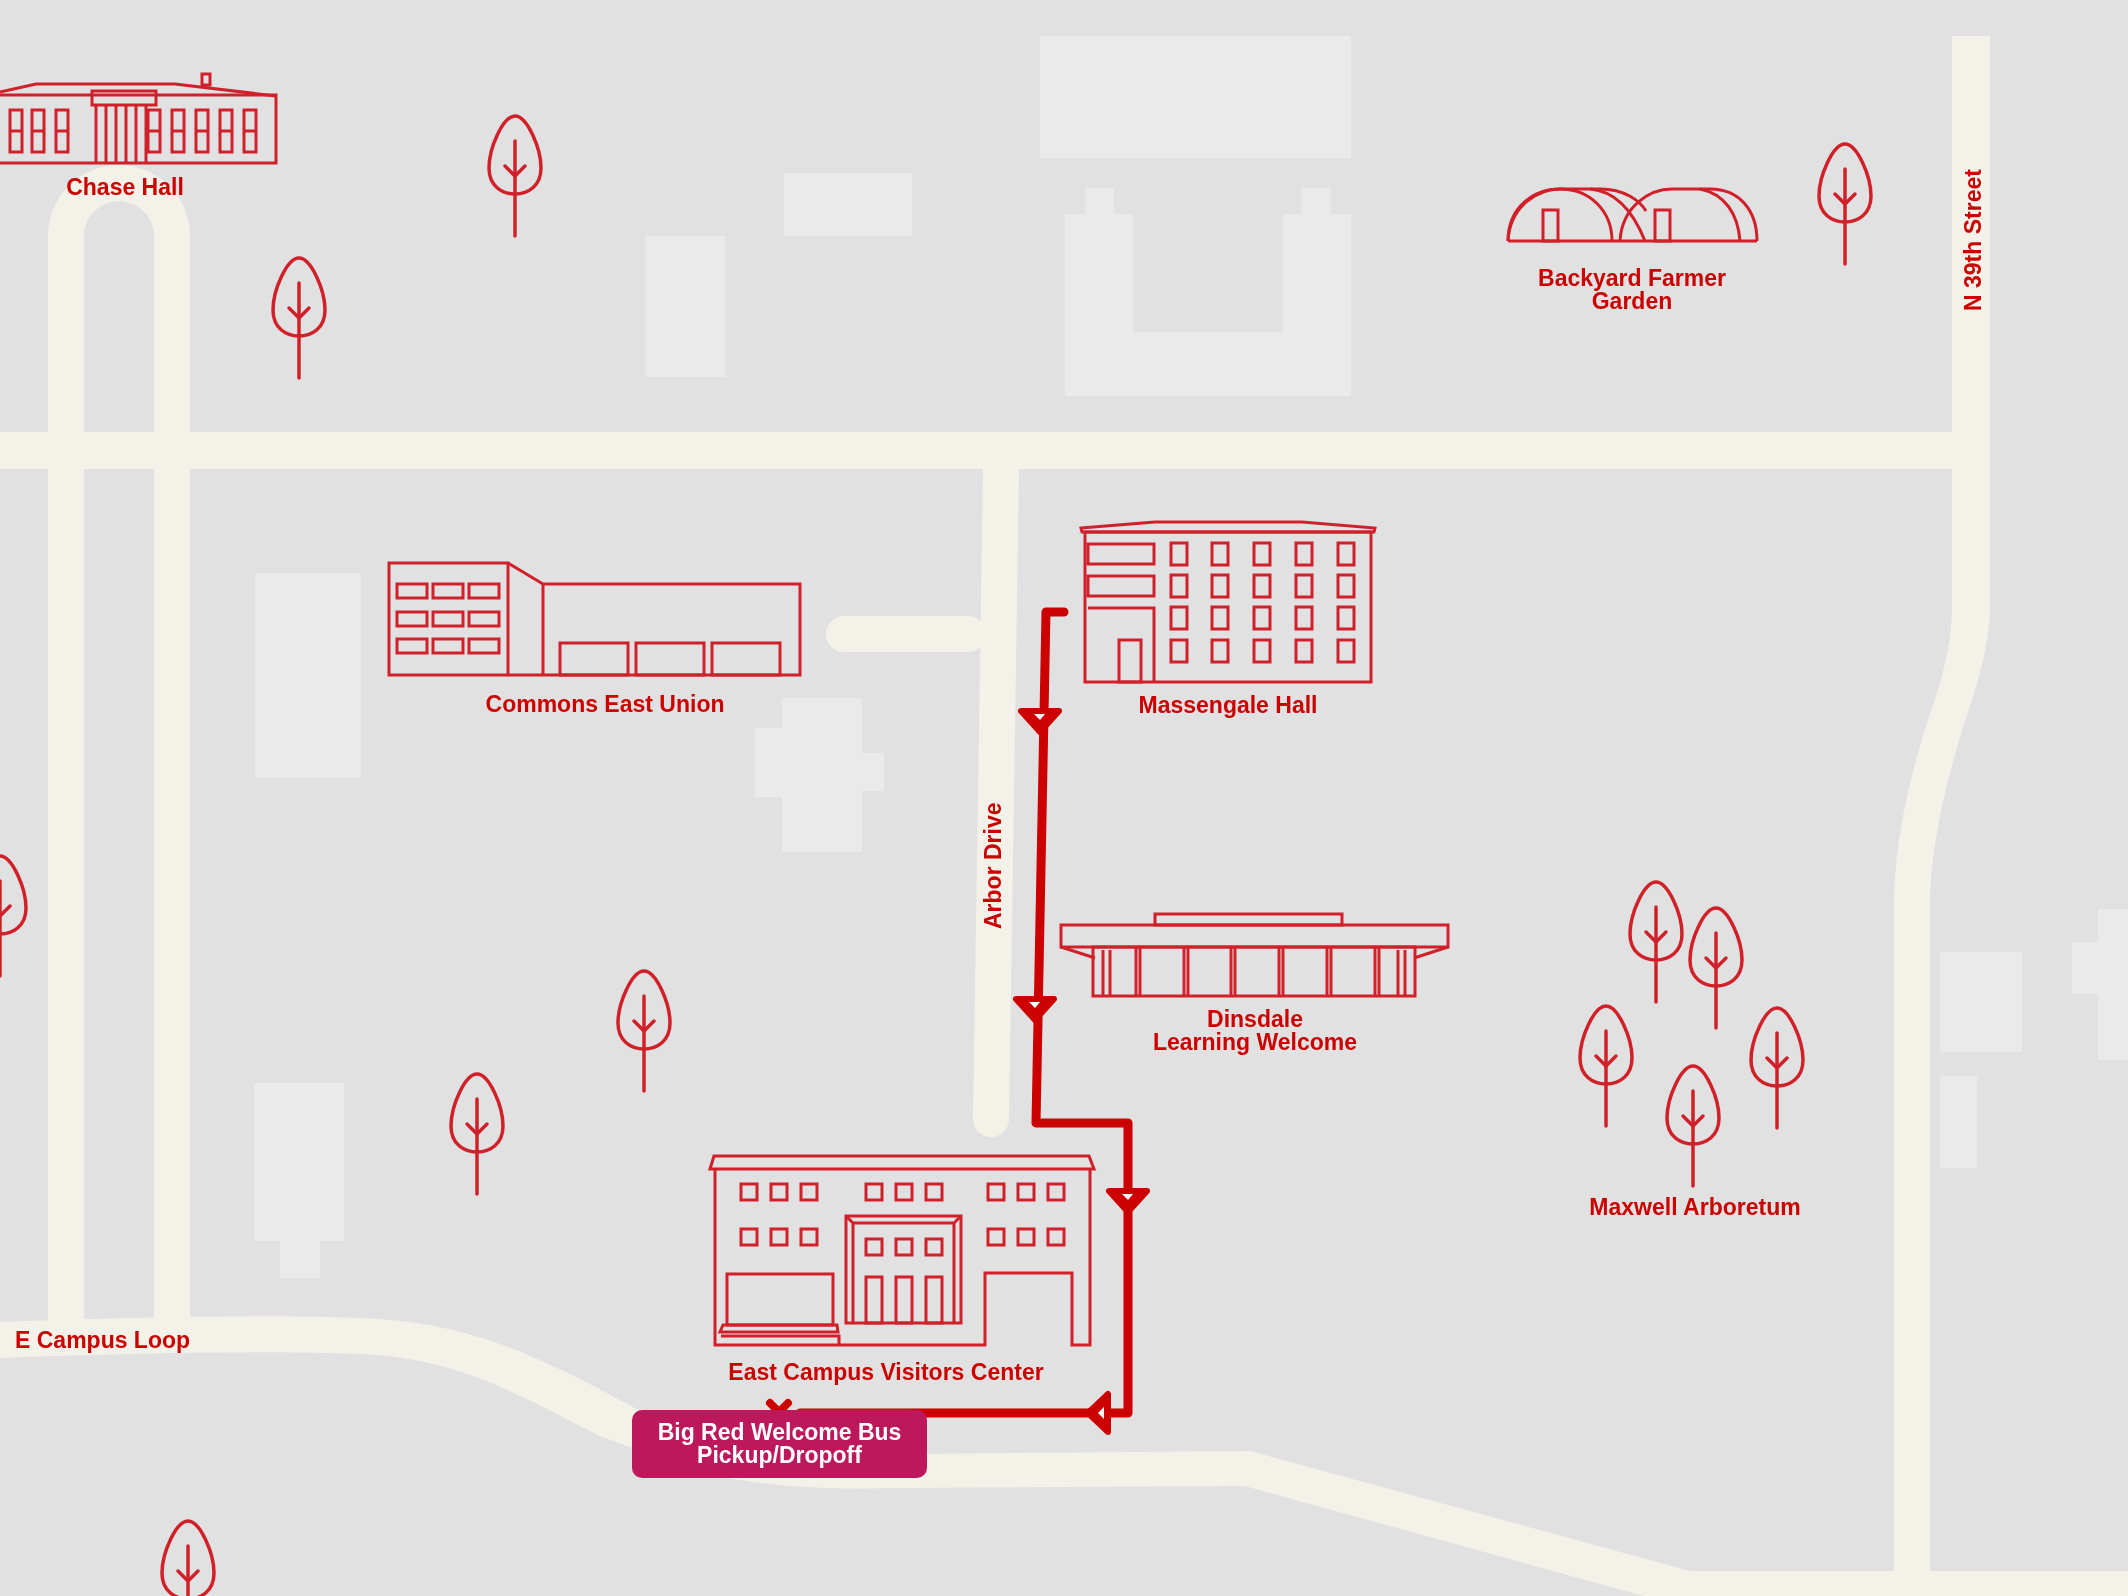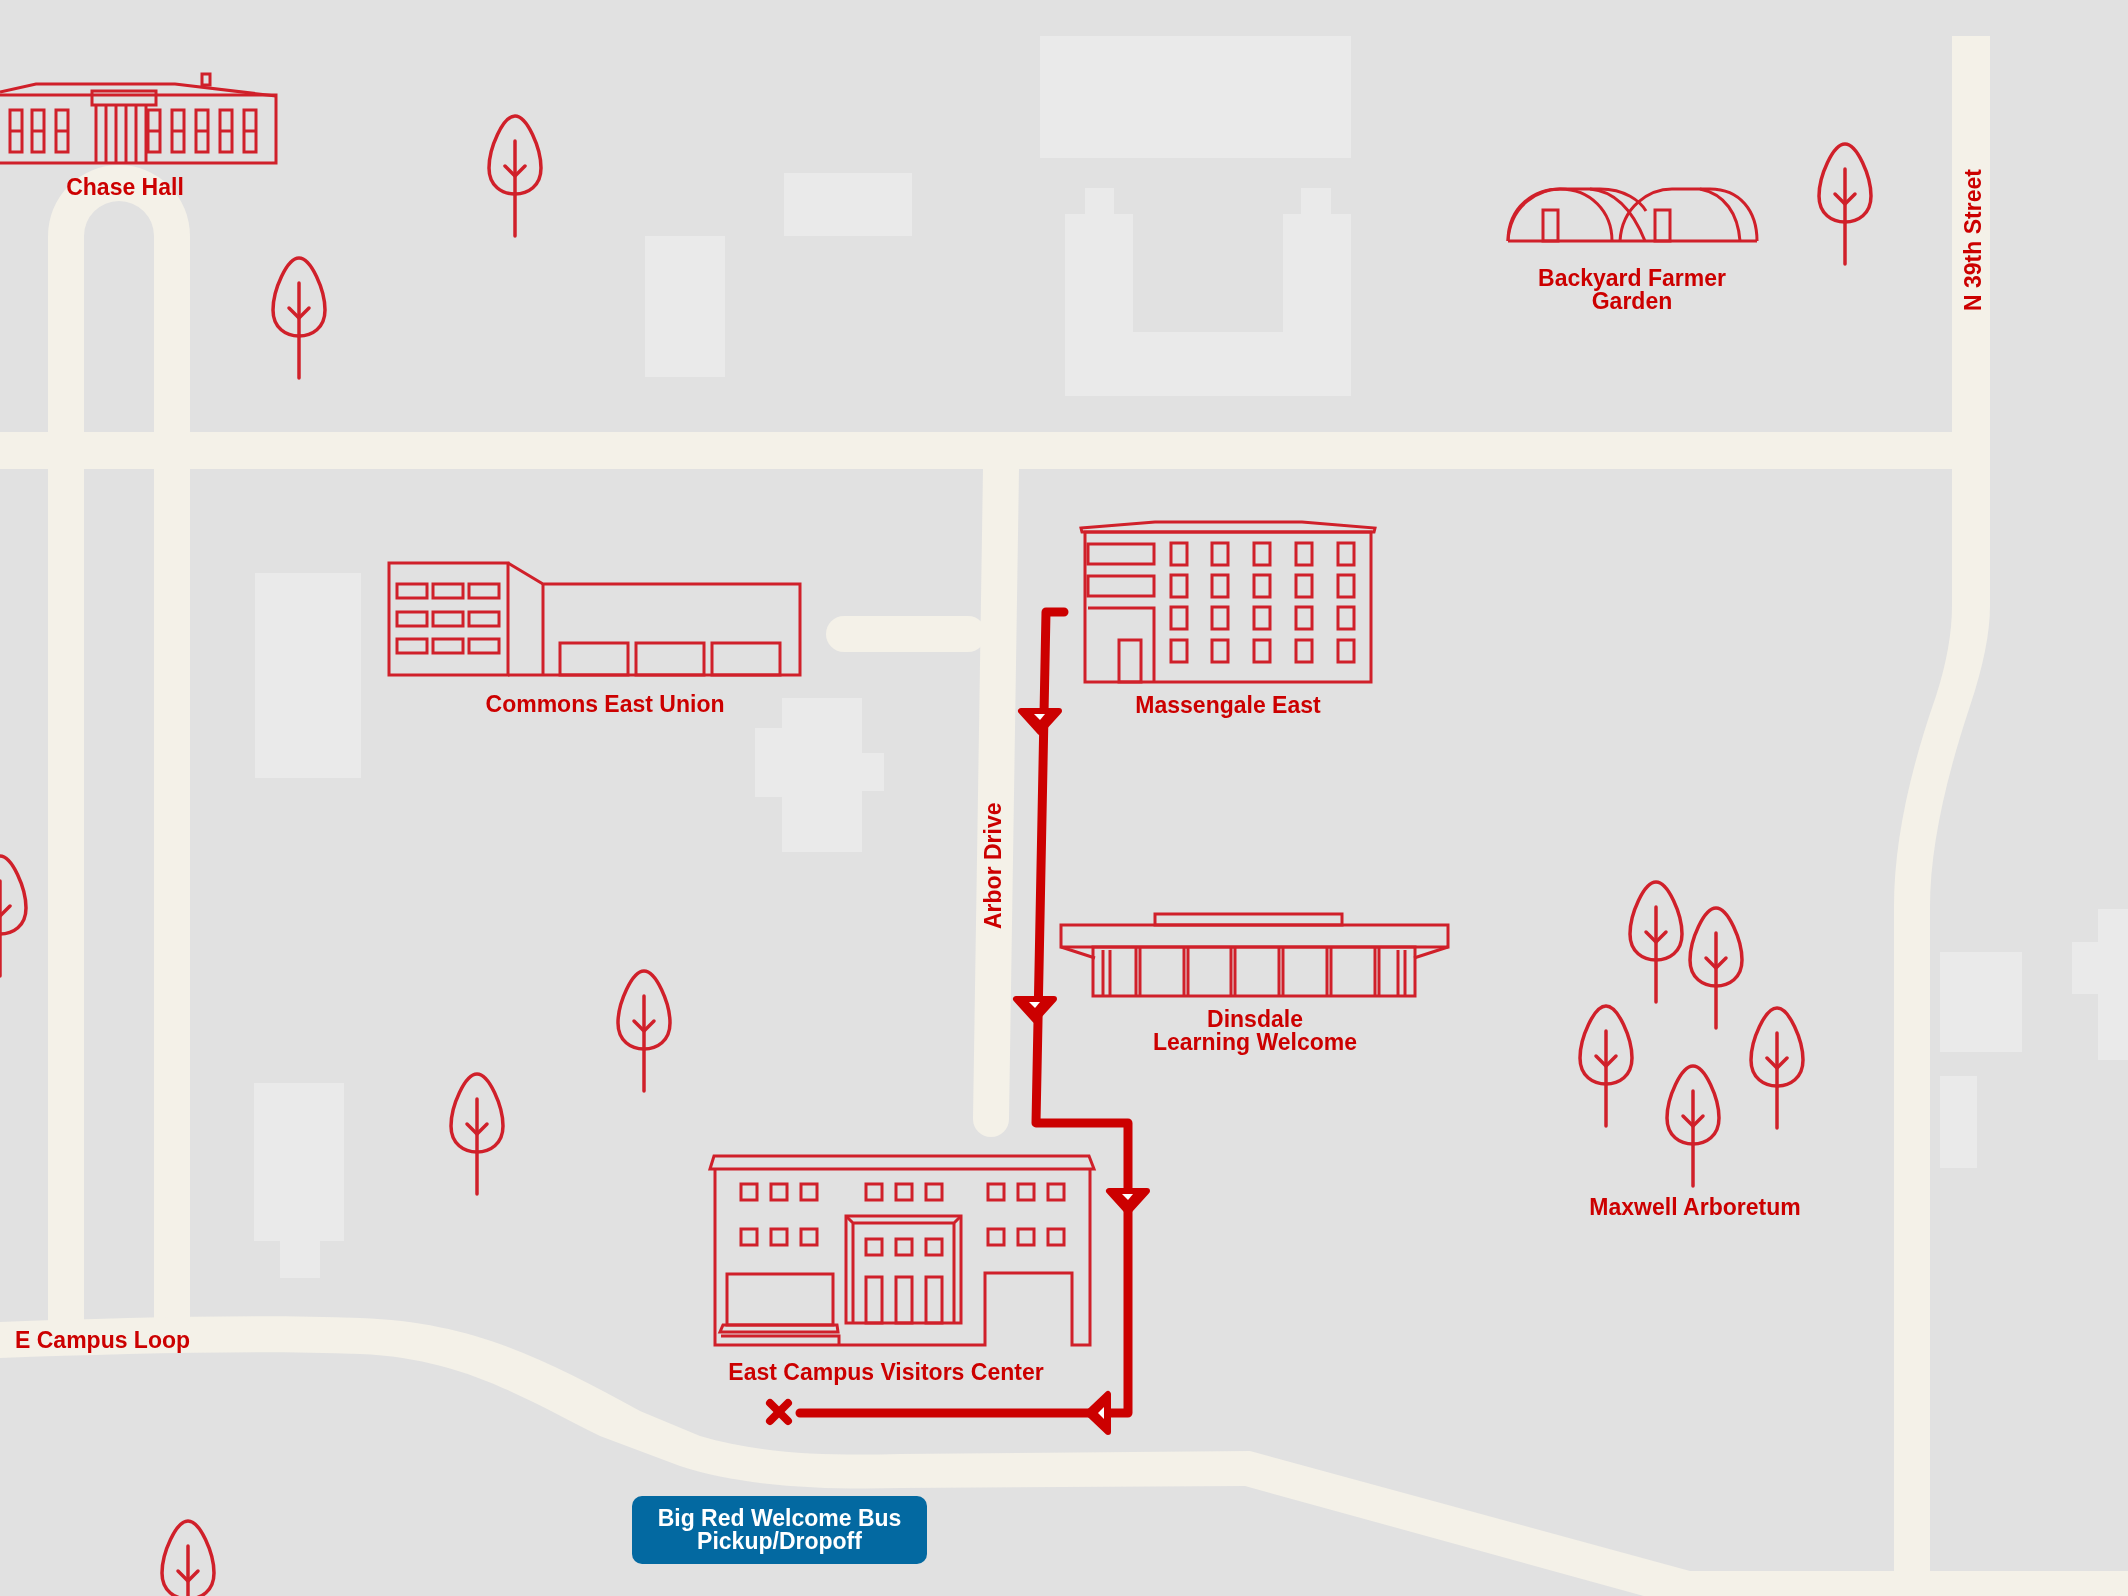--- a/index.html
+++ b/index.html
@@ -2,21 +2,21 @@
 <html><head>
 <meta charset="utf-8">
 <style>
   html, body { margin: 0; padding: 0; }
   body { width: 2128px; height: 1596px; overflow: hidden; background: #e1e1e1; font-family: "Liberation Sans", sans-serif; }
   #map { position: relative; width: 2128px; height: 1596px; margin-top: 36px; }
   svg.layer { position: absolute; left: 0; top: 0; }
   .label { position: absolute; color: #cc0000; font-weight: bold; font-family: "Liberation Sans", sans-serif; text-align: center; line-height: 24px; font-size: 23px; white-space: nowrap; }
   .street { position: absolute; color: #cc0000; font-weight: bold; font-family: "Liberation Sans", sans-serif; font-size: 23px; white-space: nowrap; }
   .vert { transform: rotate(-90deg); transform-origin: left top; }
-  .callout { position: absolute; left: 632px; top: 1460px; width: 295px; height: 68px; background: #0369a1; border-radius: 10px; color: #fff; font-weight: bold; font-size: 23px; line-height: 23px; text-align: center; display: flex; flex-direction: column; justify-content: center; font-family: "Liberation Sans", sans-serif; }
+  .callout { position: absolute; left: 632px; top: 1374px; width: 295px; height: 68px; background: #be185d; border-radius: 10px; color: #fff; font-weight: bold; font-size: 23px; line-height: 23px; text-align: center; display: flex; flex-direction: column; justify-content: center; font-family: "Liberation Sans", sans-serif; }
 </style>
 </head>
 <body>
 
 <div id="map">
 
   <svg class="layer" width="2128" height="1596" viewBox="0 0 2128 1596">
 
     <g fill="#eaeaea">
       <rect x="1040" y="0" width="311" height="122"></rect>
@@ -268,21 +268,21 @@
 
   <div class="label" style="left:44px; top:139px; width:162px;">Chase Hall</div>
 
   <div class="label" style="left:1502px; top:231px; width:260px; line-height:23px;">
     <div>Backyard Farmer</div>
     <div>Garden</div>
   </div>
 
   <div class="label" style="left:455px; top:656px; width:300px;">Commons East Union</div>
 
-  <div class="label" style="left:1108px; top:657px; width:240px;">Massengale East</div>
+  <div class="label" style="left:1108px; top:657px; width:240px;">Massengale Hall</div>
 
   <div class="label" style="left:1110px; top:972px; width:290px; line-height:23px;">
     <div>Dinsdale</div>
     <div>Learning Welcome</div>
   </div>
 
   <div class="label" style="left:696px; top:1324px; width:380px;">East Campus Visitors Center</div>
 
   <div class="label" style="left:1550px; top:1159px; width:290px;">Maxwell Arboretum</div>
 

